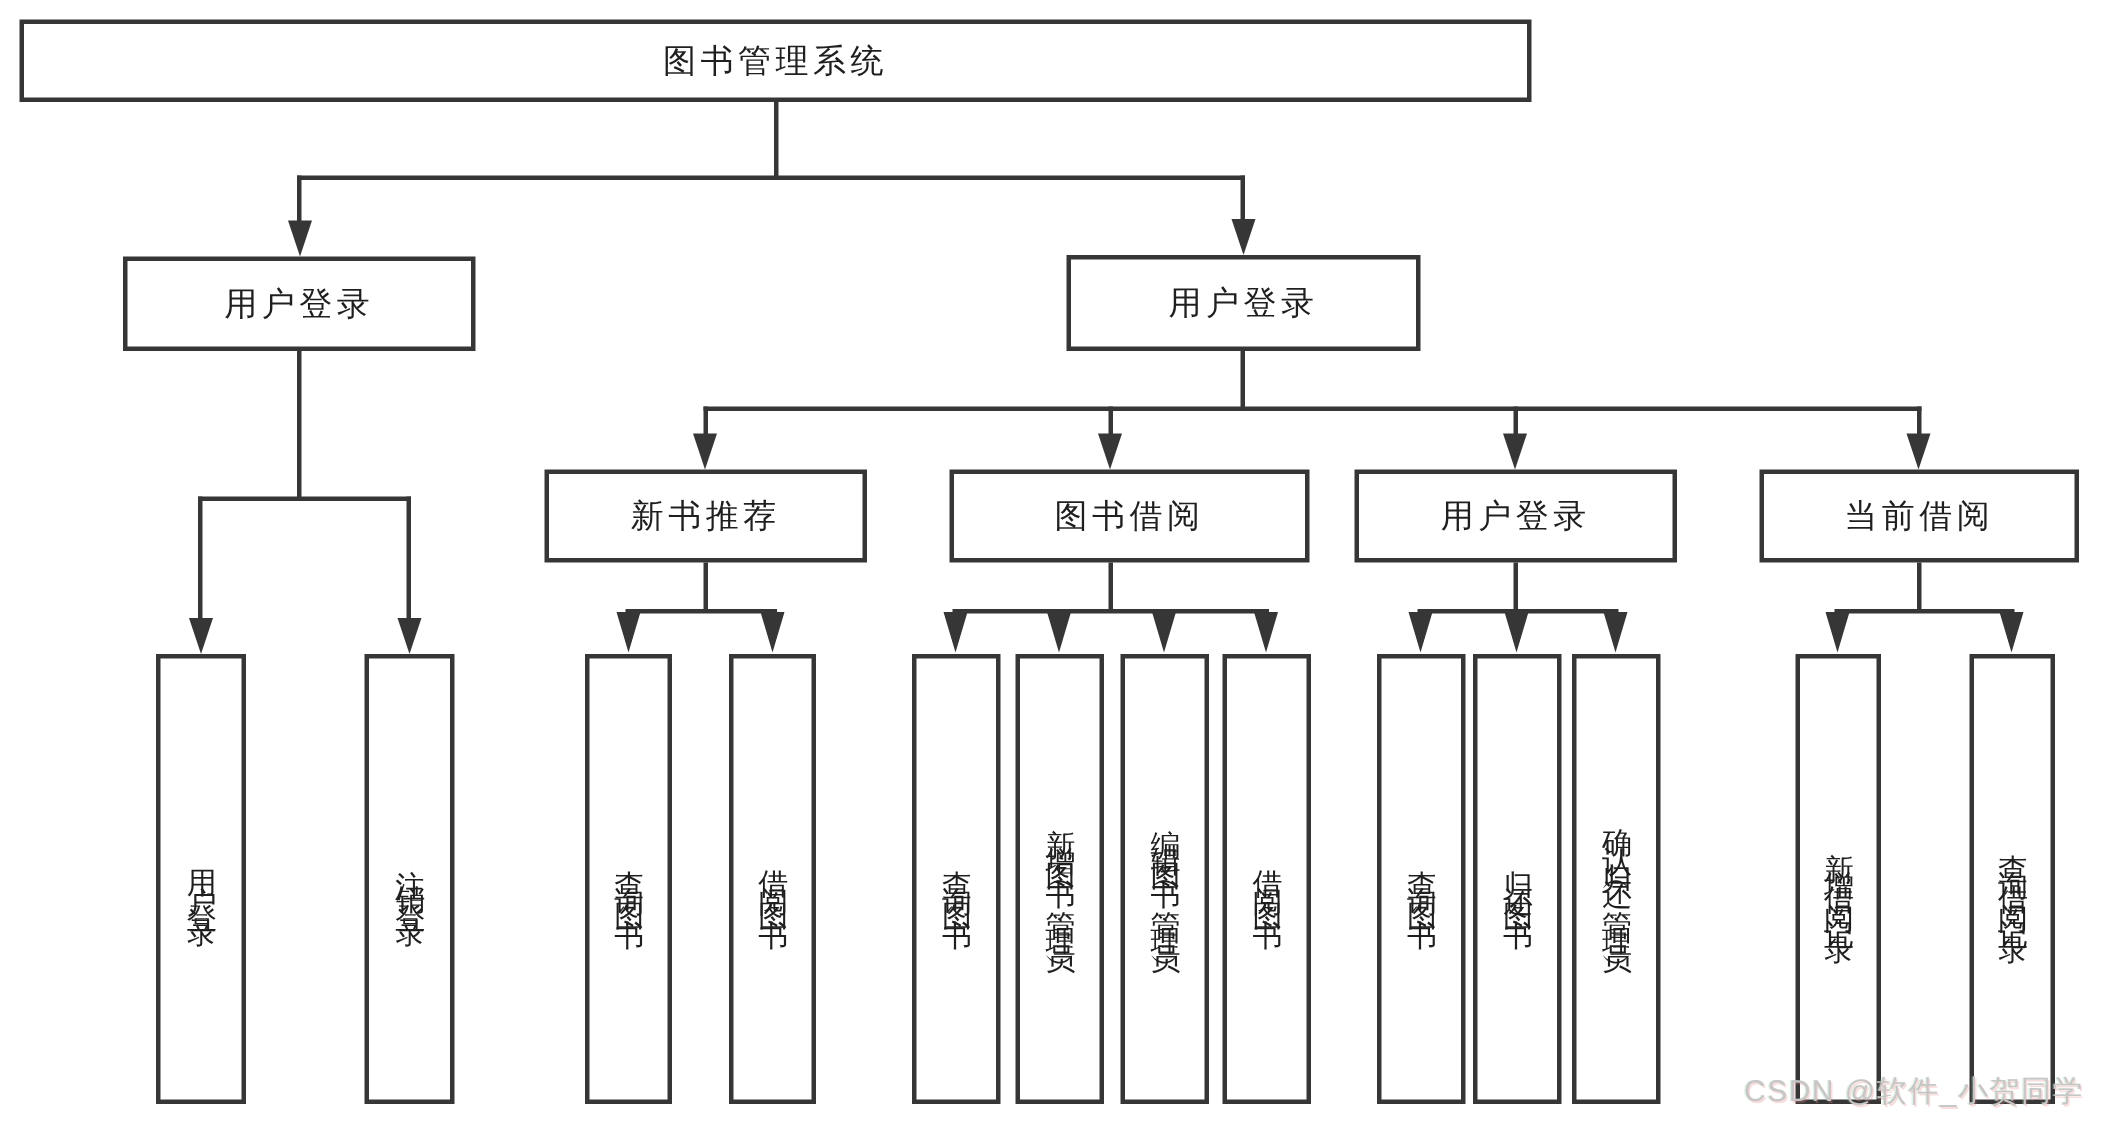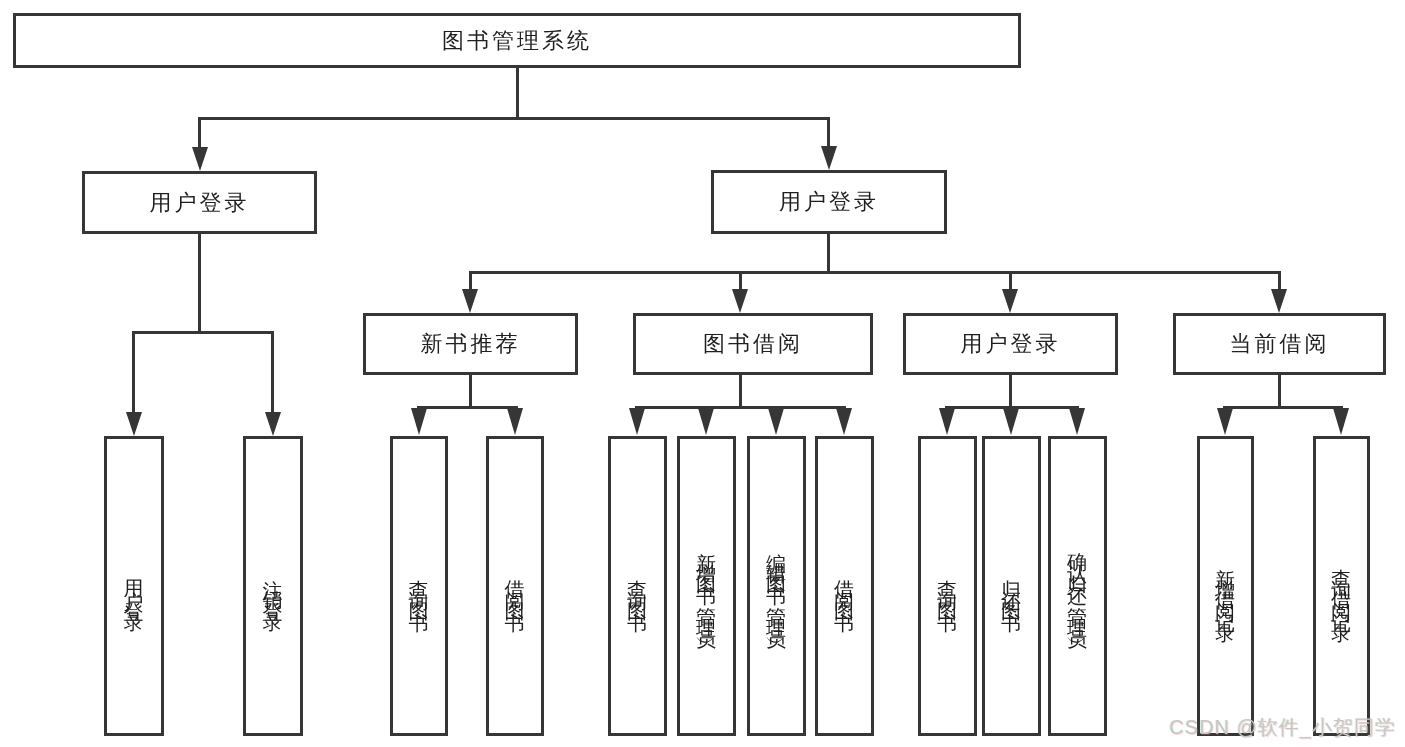--- a/index.html
+++ b/index.html
@@ -37,21 +37,21 @@
   .arrow{
     position:absolute;width:0;height:0;
     border-left:8px solid transparent;
     border-right:8px solid transparent;
     border-top:24px solid var(--line);
   }
   .arrow.tall{border-top-width:27px;}
   .watermark{
     position:absolute;
     left:1156px;top:714px;width:240px;
-    text-align:right;
+    text-align:center;
     font-size:20px;
     color:var(--watermark);
     letter-spacing:1px;
     white-space:nowrap;
     text-shadow:1px 1px 0 rgba(235,130,130,.28), -1px 0 0 rgba(140,210,160,.25);
     z-index:5;
   }
 </style>
 </head>
 <body>

